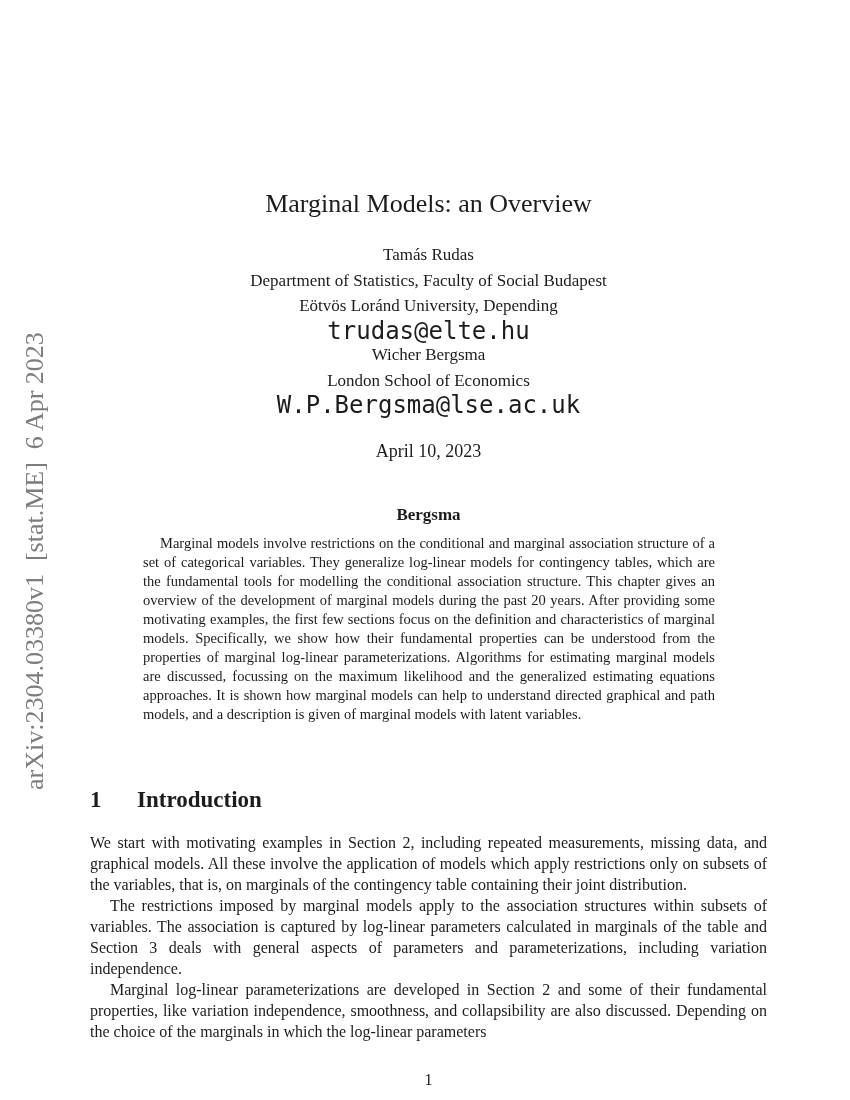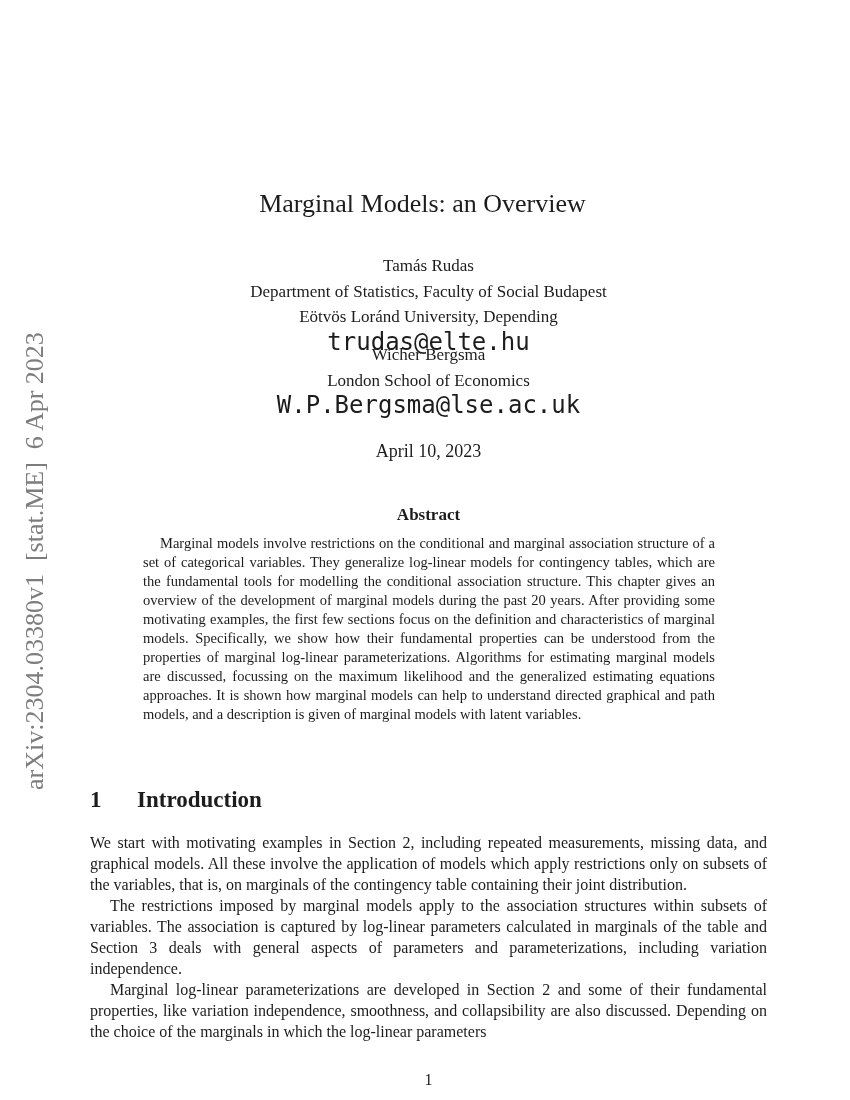--- a/index.html
+++ b/index.html
@@ -14,26 +14,26 @@
   .abs{position:absolute;}
   .arxiv-stamp{
     left:20px;top:790px;
     transform:rotate(-90deg);
     transform-origin:0 0;
     font-size:26px;
     color:#7d7d7d;
     white-space:pre;
   }
   .title{
-    left:84px;top:188px;width:677px;
+    left:90px;top:188px;width:677px;
     text-align:center;font-size:26px;line-height:31px;
   }
   .center-col{left:90px;width:677px;text-align:center;}
   .author-block{font-size:17px;line-height:25.5px;}
-  .author-block-1{top:242px;margin-top:11px;}
+  .author-block-1{top:242px;}
   .author-block-2{top:342px;}
   .email{font-family:"DejaVu Sans Mono",monospace;font-size:24px;line-height:25.5px;}
   .date{top:440px;font-size:18px;line-height:22px;}
   .abstract-heading{top:505px;font-size:17px;font-weight:bold;}
   .abstract-body{
     left:143px;top:534px;width:572px;
     font-size:14.5px;line-height:19px;
     text-align:justify;text-indent:17px;
   }
   .section-heading{
@@ -66,21 +66,21 @@
   </div>
 
   <div class="abs center-col author-block author-block-2">
     <div>Wicher Bergsma</div>
     <div>London School of Economics</div>
     <div class="email">W.P.Bergsma@lse.ac.uk</div>
   </div>
 
   <div class="abs center-col date">April 10, 2023</div>
 
-  <div class="abs center-col abstract-heading">Abstract</div>
+  <div class="abs center-col abstract-heading">Bergsma</div>
 
   <div class="abs abstract-body">Marginal models involve restrictions on the conditional and marginal association structure of a set of categorical variables. They generalize log-linear models for contingency tables, which are the fundamental tools for modelling the conditional association structure. This chapter gives an overview of the development of marginal models during the past 20 years. After providing some motivating examples, the first few sections focus on the definition and characteristics of marginal models. Specifically, we show how their fundamental properties can be understood from the properties of marginal log-linear parameterizations. Algorithms for estimating marginal models are discussed, focussing on the maximum likelihood and the generalized estimating equations approaches. It is shown how marginal models can help to understand directed graphical and path models, and a description is given of marginal models with latent variables.</div>
 
   <div class="abs section-heading">
     <span class="section-number">1</span><span>Introduction</span>
   </div>
 
   <div class="abs intro-body">
     <div>We start with motivating examples in Section 2, including repeated measurements, missing data, and graphical models. All these involve the application of models which apply restrictions only on subsets of the variables, that is, on marginals of the contingency table containing their joint distribution.</div>
     <div class="para-indent">The restrictions imposed by marginal models apply to the association structures within subsets of variables. The association is captured by log-linear parameters calculated in marginals of the table and Section 3 deals with general aspects of parameters and parameterizations, including variation independence.</div>

